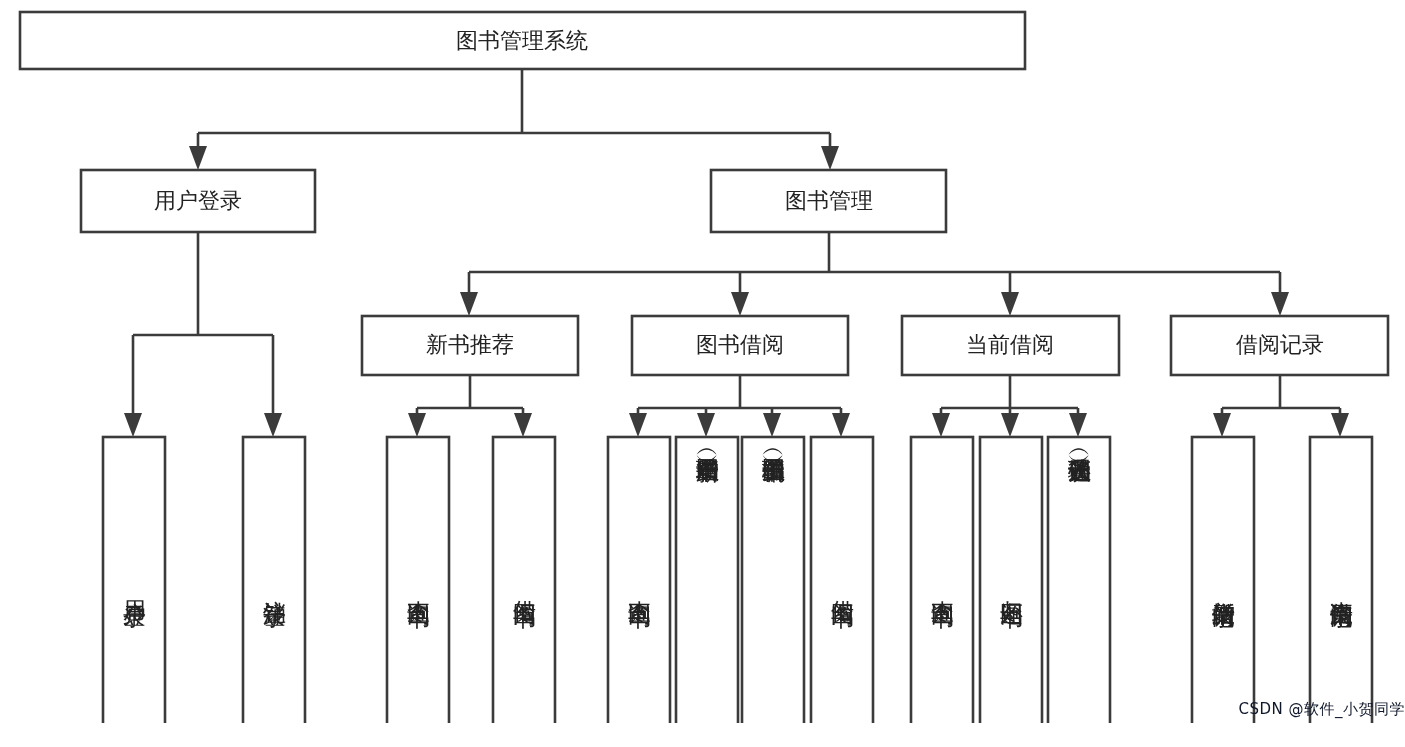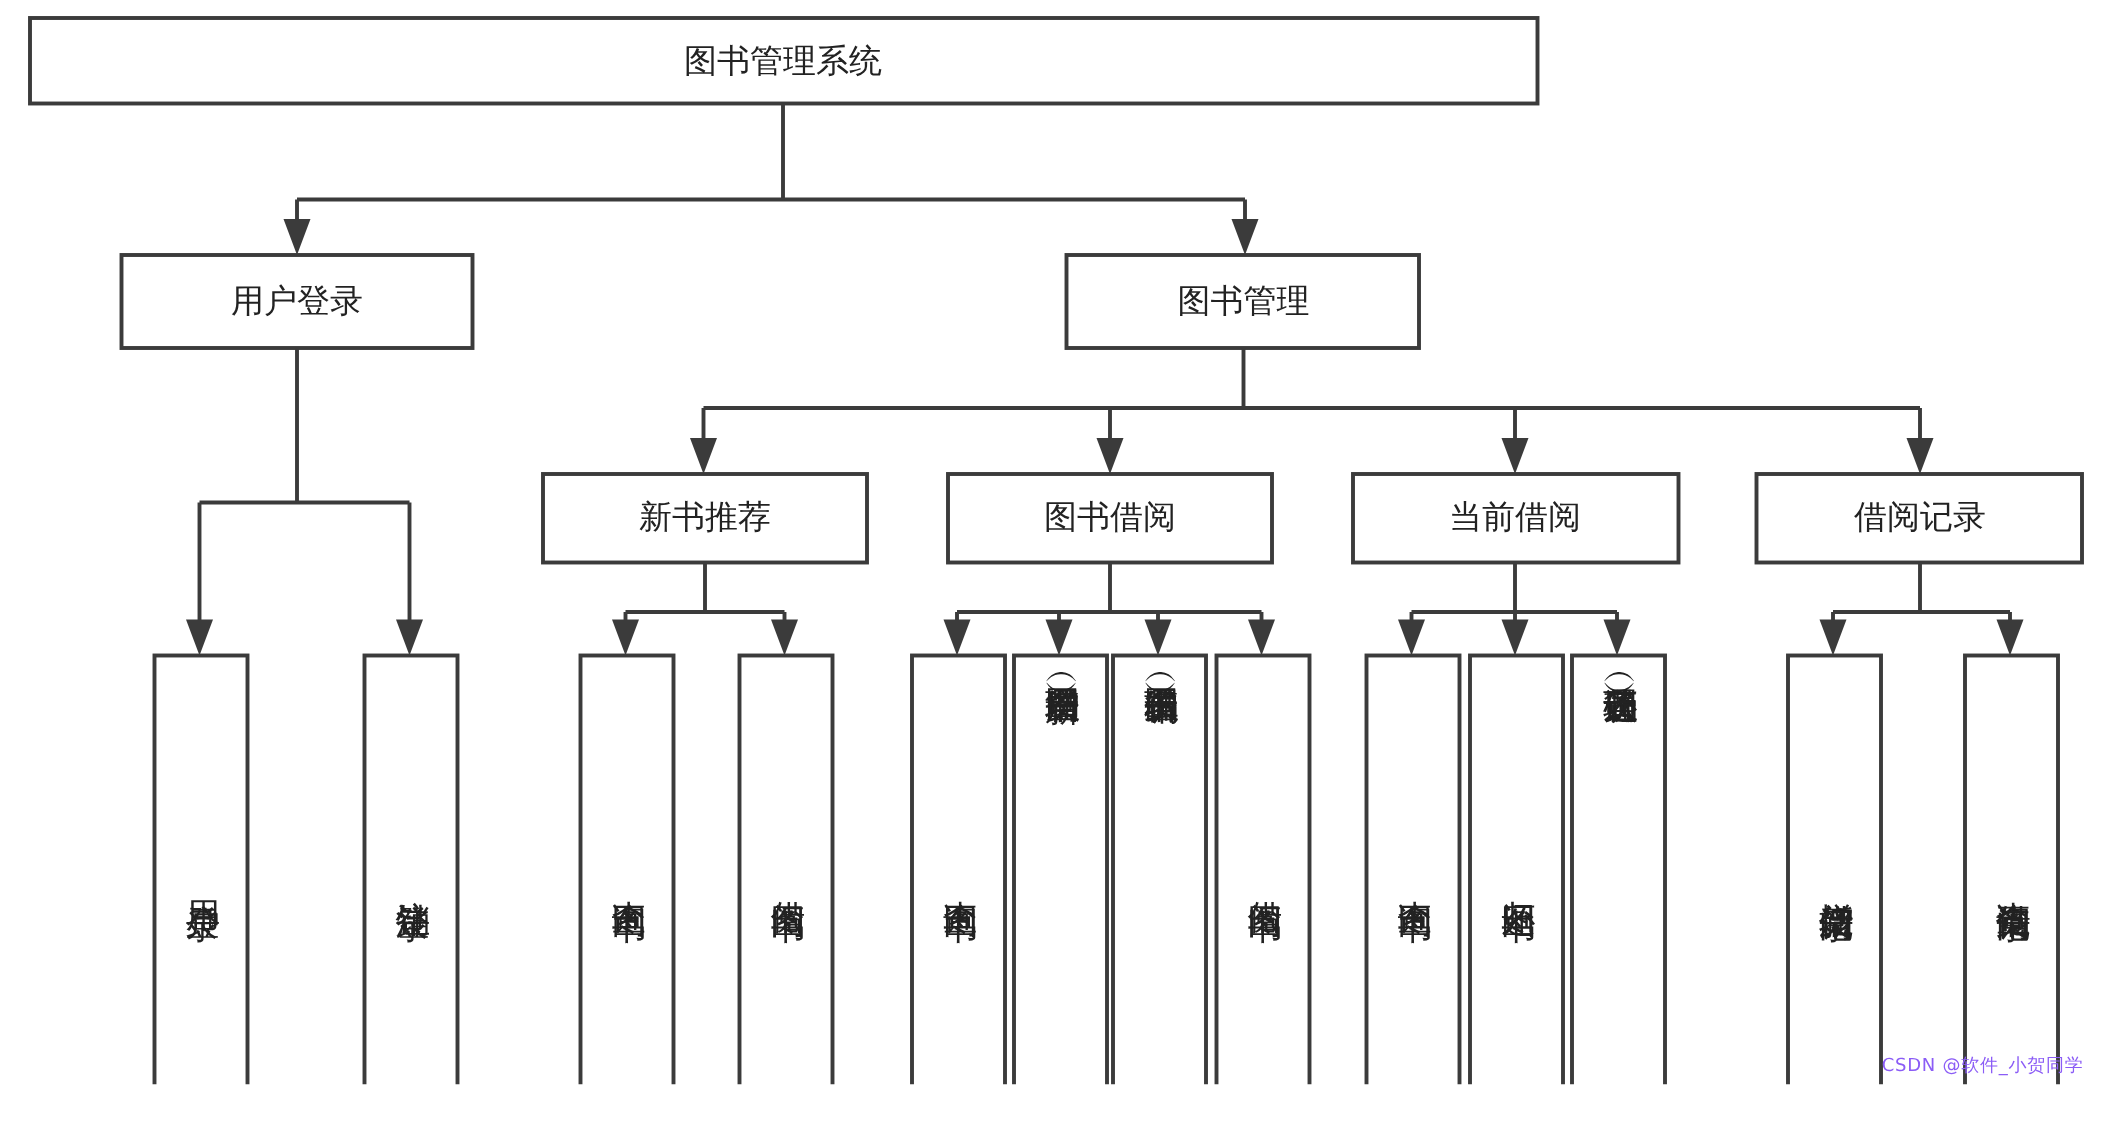--- a/index.html
+++ b/index.html
@@ -41,25 +41,25 @@
     stroke-width: 2.6;
     fill: none;
     stroke-linecap: butt;
   }
   .arrow-head {
     fill: #3b3b3b;
     stroke: none;
   }
   .watermark {
     position: absolute;
-    right: 16px;
+    right: 0;
     bottom: 4px;
     font-family: "DejaVu Sans", "Liberation Sans", sans-serif;
-    font-size: 12px;
-    color: #8b5cf6;
+    font-size: 15px;
+    color: #0f172a;
     white-space: nowrap;
     letter-spacing: 0.5px;
     pointer-events: none;
   }
 </style>
 </head>
 <body>
 
 <div id="diagram-root">
 

